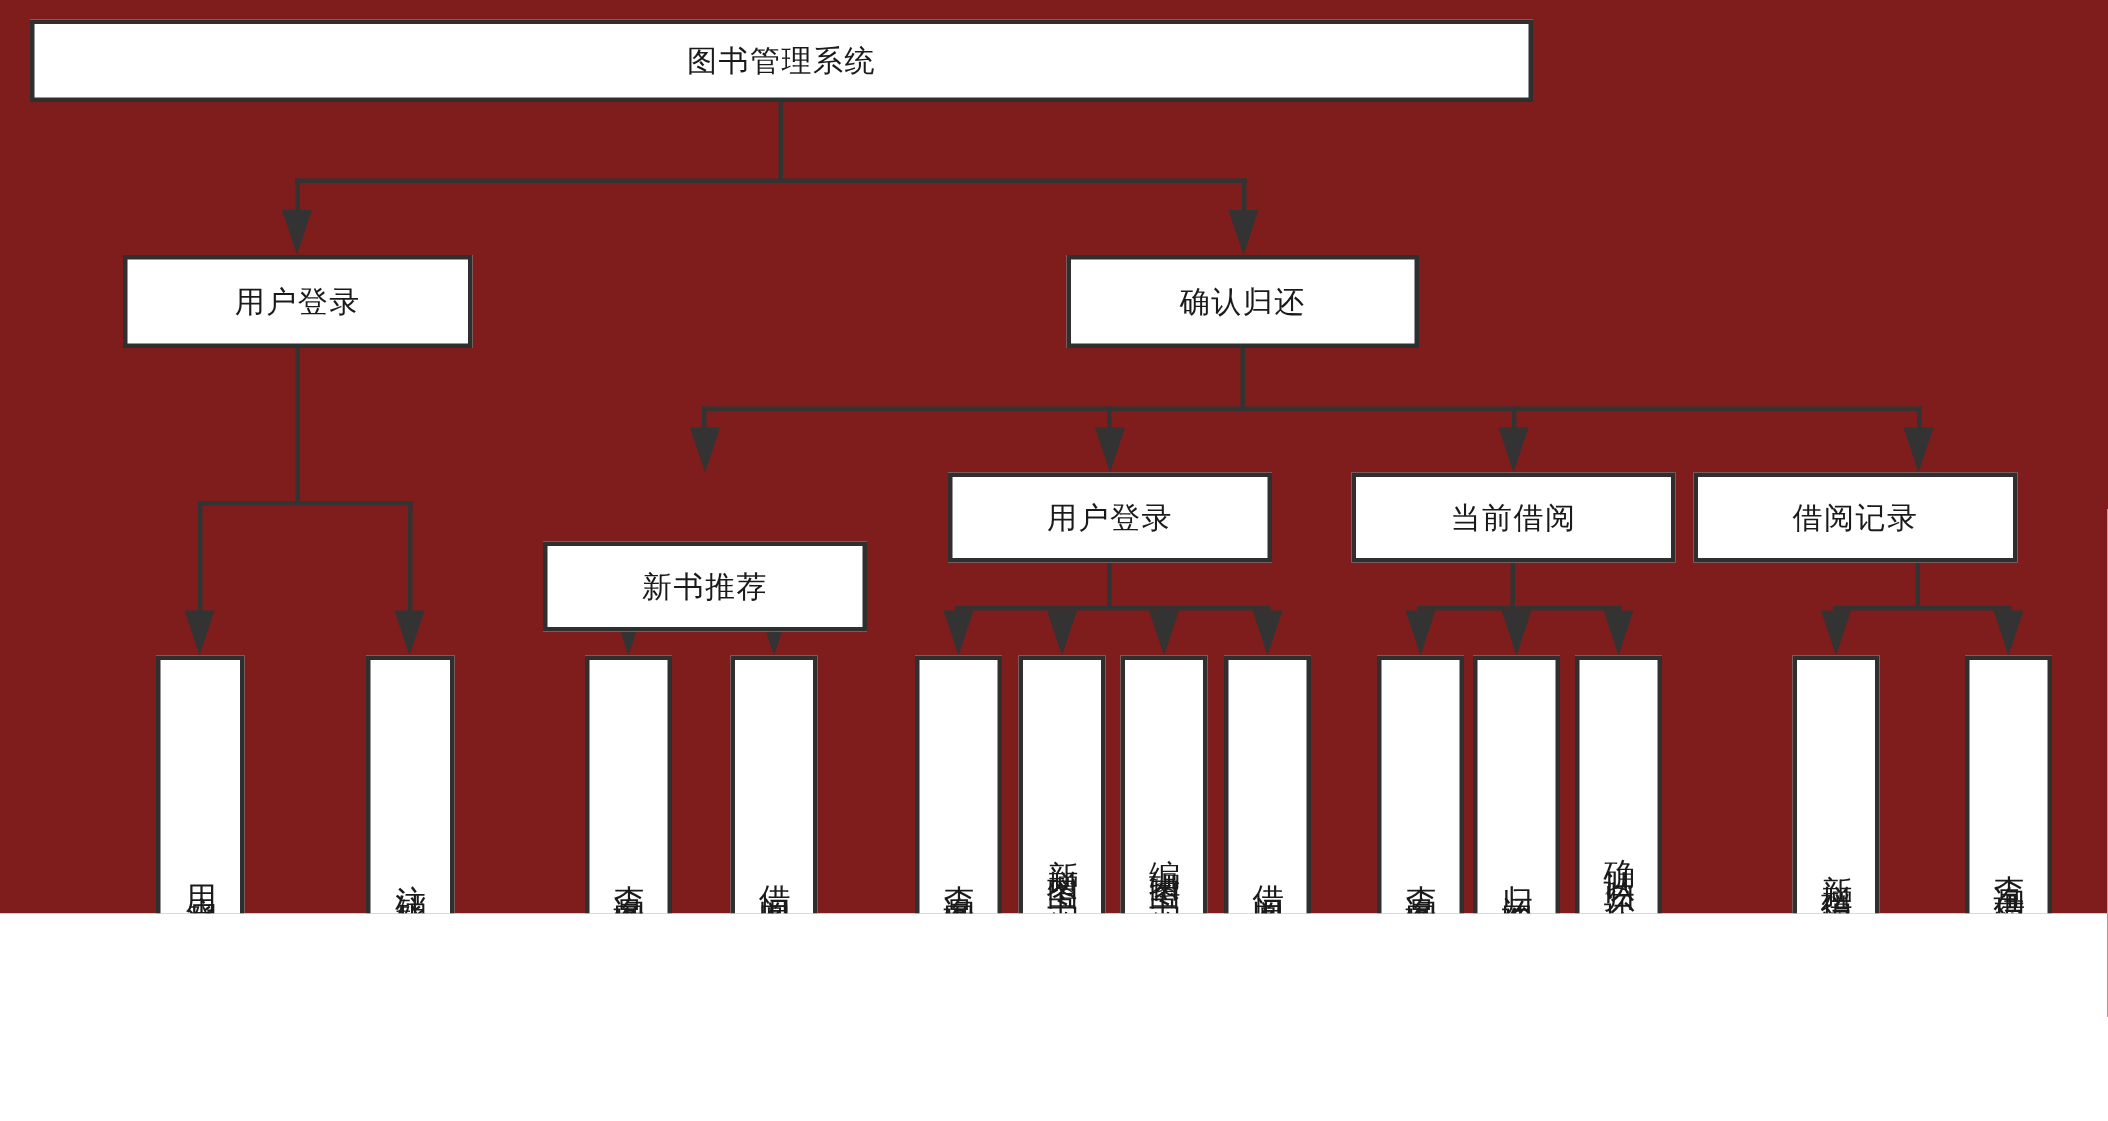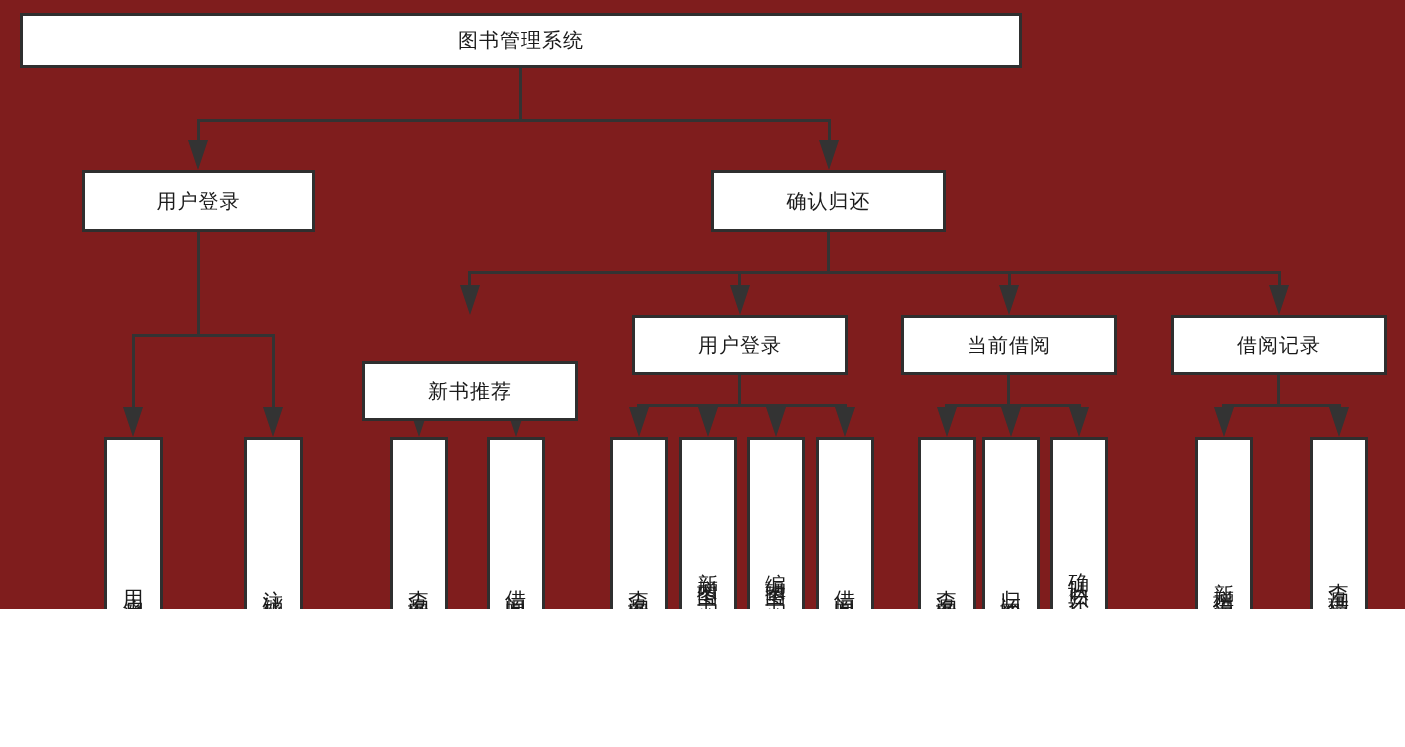--- a/index.html
+++ b/index.html
@@ -76,21 +76,21 @@
 
   <div class="box" style="left:362px;top:315px;width:216px;height:60px;margin-top:46px;">
     <span>新书推荐</span>
   </div>
   <div class="box" style="left:632px;top:315px;width:216px;height:60px;">
     <span>用户登录</span>
   </div>
   <div class="box" style="left:901px;top:315px;width:216px;height:60px;">
     <span>当前借阅</span>
   </div>
-  <div class="box" style="left:1171px;top:315px;width:216px;height:60px;">
+  <div class="box" style="left:1129px;top:315px;width:216px;height:60px;">
     <span>借阅记录</span>
   </div>
 
   <div class="vl" style="left:468px;top:375px;height:31px;"></div>
   <div class="hl" style="left:417px;top:404px;width:101px;"></div>
   <div class="vl" style="left:417px;top:404px;height:6px;"></div>
   <div class="ah" style="left:409px;top:407px;"></div>
   <div class="vl" style="left:514px;top:404px;height:6px;"></div>
   <div class="ah" style="left:506px;top:407px;"></div>
 

